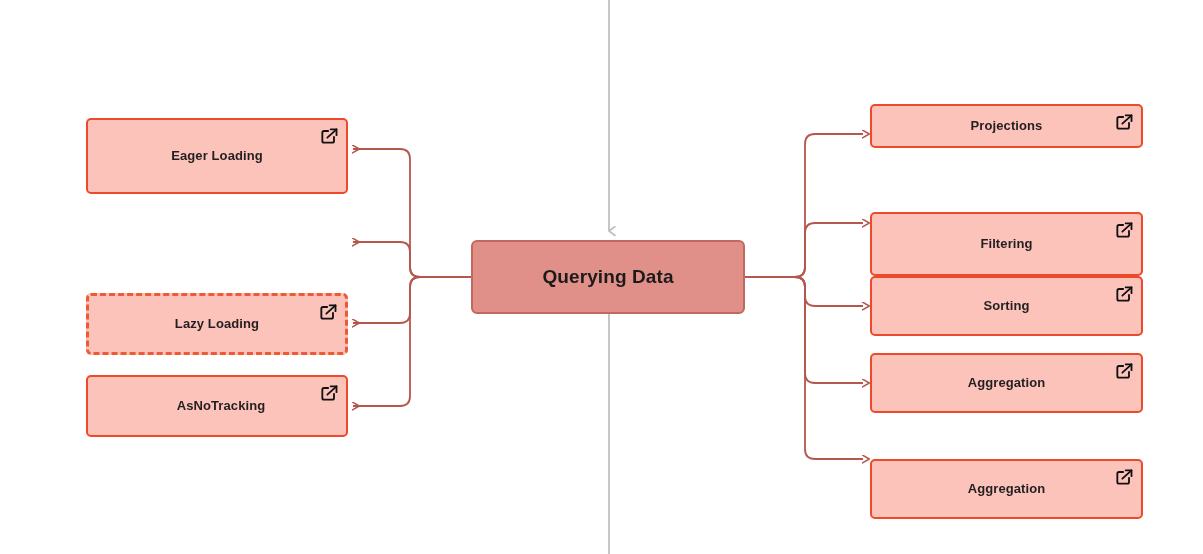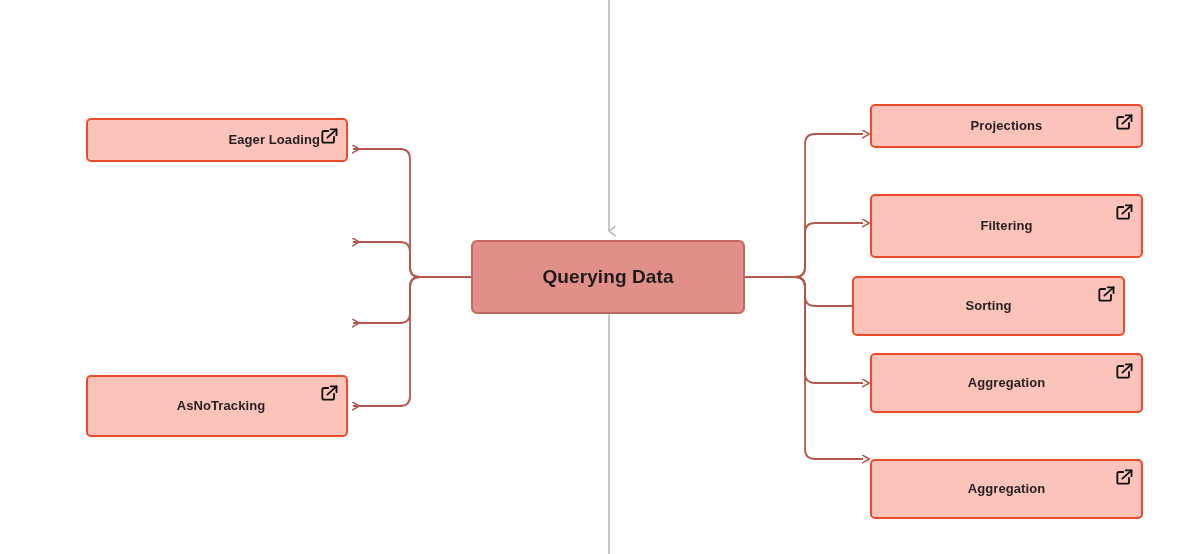--- a/index.html
+++ b/index.html
@@ -133,32 +133,42 @@
     </g>
     <g>
       <path d="M 795,277 Q 805,277 805,287 L 805,449 Q 805,459 815,459 L 863,459" fill="none" stroke="#b5574c" stroke-width="1.8" stroke-linejoin="round" marker-end="url(#arrow-right)"></path>
     </g>
   </svg>
 
   <div class="node center" style="left:471px; top:240px; width:274px; height:74px;">
     <span class="node-label">Querying Data</span>
   </div>
 
-  <div class="node" style="left:86px; top:118px; width:262px; height:44px;justify-content:flex-end;">
+  <div class="node" style="left:86px; top:118px; width:262px; height:76px;">
     <span class="node-label">Eager Loading</span>
     <span class="ext-icon">
       <svg width="20" height="20" viewBox="0 0 24 24" fill="none" stroke="#111111" stroke-width="2.2" stroke-linecap="round" stroke-linejoin="round">
         <path d="M18 13v5a2 2 0 0 1-2 2H6a2 2 0 0 1-2-2V8a2 2 0 0 1 2-2h5"></path>
         <path d="M14 4h7v7"></path>
         <path d="M10 14 21 4"></path>
       </svg>
     </span>
   </div>
 
 
+  <div class="node dashed" style="left:86px; top:293px; width:262px; height:62px;">
+    <span class="node-label">Lazy Loading</span>
+    <span class="ext-icon">
+      <svg width="20" height="20" viewBox="0 0 24 24" fill="none" stroke="#111111" stroke-width="2.2" stroke-linecap="round" stroke-linejoin="round">
+        <path d="M18 13v5a2 2 0 0 1-2 2H6a2 2 0 0 1-2-2V8a2 2 0 0 1 2-2h5"></path>
+        <path d="M14 4h7v7"></path>
+        <path d="M10 14 21 4"></path>
+      </svg>
+    </span>
+  </div>
 
   <div class="node" style="left:86px; top:375px; width:262px; height:62px;padding-left:8px;">
     <span class="node-label">AsNoTracking</span>
     <span class="ext-icon">
       <svg width="20" height="20" viewBox="0 0 24 24" fill="none" stroke="#111111" stroke-width="2.2" stroke-linecap="round" stroke-linejoin="round">
         <path d="M18 13v5a2 2 0 0 1-2 2H6a2 2 0 0 1-2-2V8a2 2 0 0 1 2-2h5"></path>
         <path d="M14 4h7v7"></path>
         <path d="M10 14 21 4"></path>
       </svg>
     </span>
@@ -168,32 +178,32 @@
     <span class="node-label">Projections</span>
     <span class="ext-icon">
       <svg width="20" height="20" viewBox="0 0 24 24" fill="none" stroke="#111111" stroke-width="2.2" stroke-linecap="round" stroke-linejoin="round">
         <path d="M18 13v5a2 2 0 0 1-2 2H6a2 2 0 0 1-2-2V8a2 2 0 0 1 2-2h5"></path>
         <path d="M14 4h7v7"></path>
         <path d="M10 14 21 4"></path>
       </svg>
     </span>
   </div>
 
-  <div class="node" style="left:870px; top:194px; width:273px; height:64px;">
+  <div class="node" style="left:870px; top:212px; width:273px; height:64px;">
     <span class="node-label">Filtering</span>
     <span class="ext-icon">
       <svg width="20" height="20" viewBox="0 0 24 24" fill="none" stroke="#111111" stroke-width="2.2" stroke-linecap="round" stroke-linejoin="round">
         <path d="M18 13v5a2 2 0 0 1-2 2H6a2 2 0 0 1-2-2V8a2 2 0 0 1 2-2h5"></path>
         <path d="M14 4h7v7"></path>
         <path d="M10 14 21 4"></path>
       </svg>
     </span>
   </div>
 
-  <div class="node" style="left:852px; top:276px; width:273px; height:60px;">
+  <div class="node" style="left:870px; top:276px; width:273px; height:60px;">
     <span class="node-label">Sorting</span>
     <span class="ext-icon">
       <svg width="20" height="20" viewBox="0 0 24 24" fill="none" stroke="#111111" stroke-width="2.2" stroke-linecap="round" stroke-linejoin="round">
         <path d="M18 13v5a2 2 0 0 1-2 2H6a2 2 0 0 1-2-2V8a2 2 0 0 1 2-2h5"></path>
         <path d="M14 4h7v7"></path>
         <path d="M10 14 21 4"></path>
       </svg>
     </span>
   </div>
 

